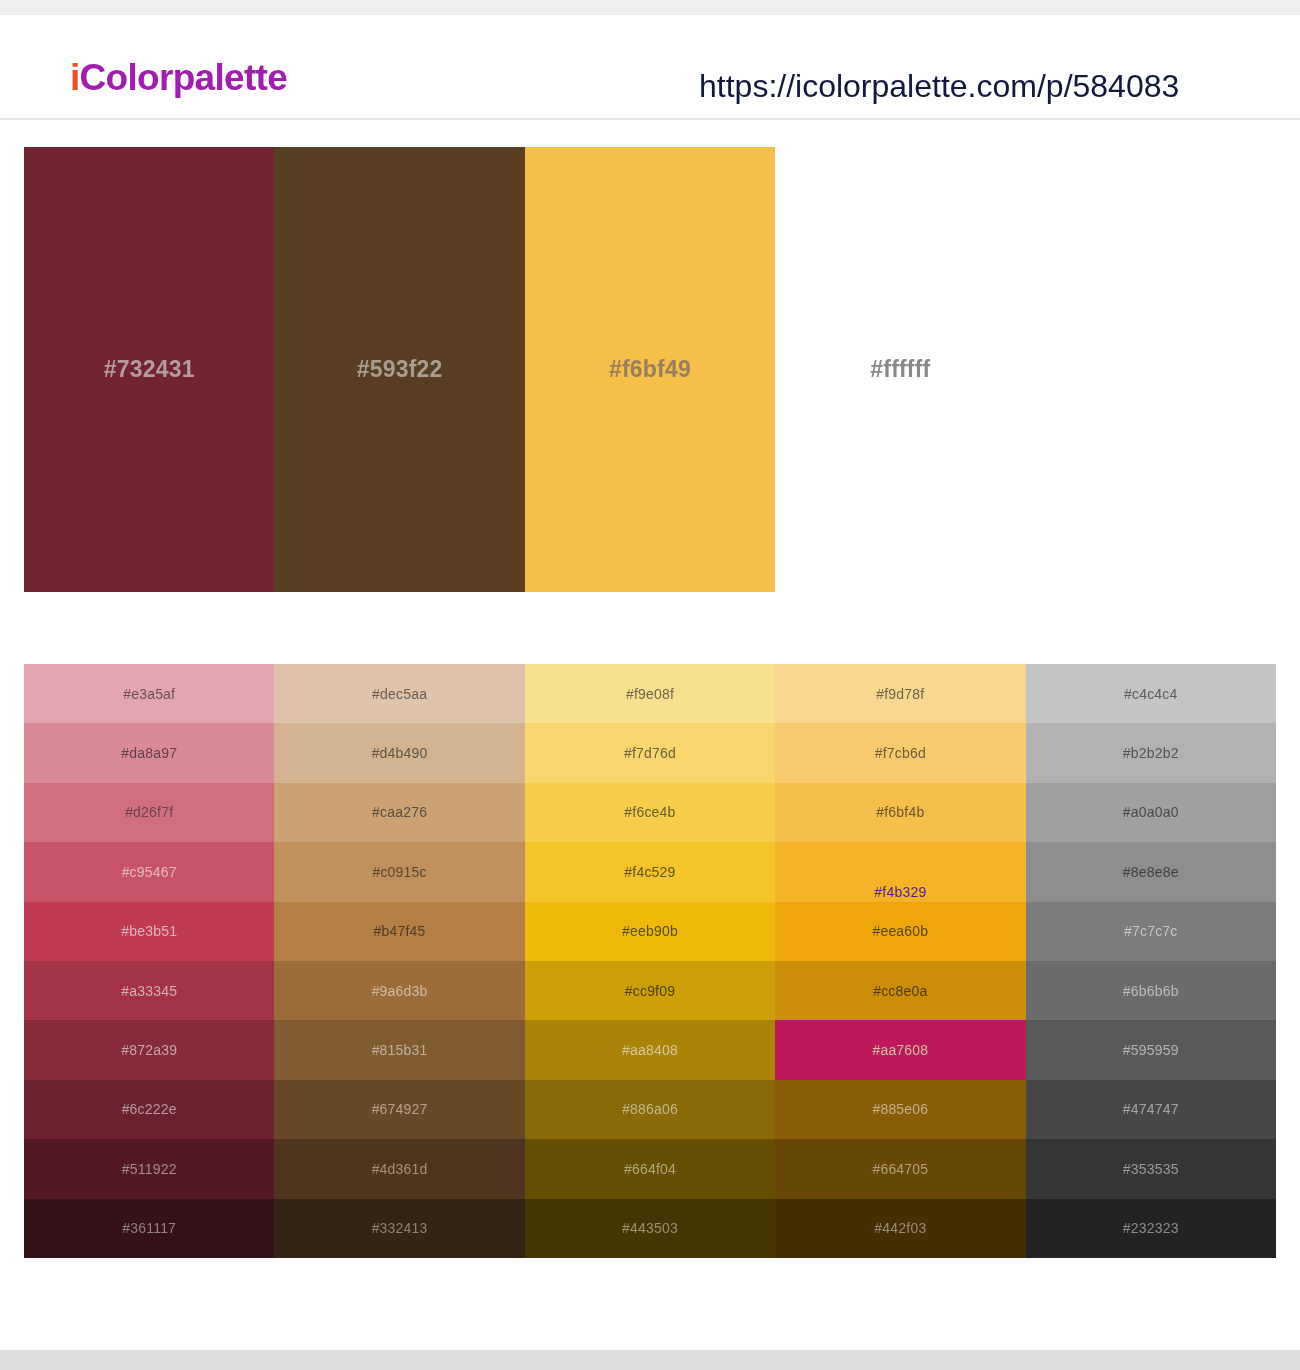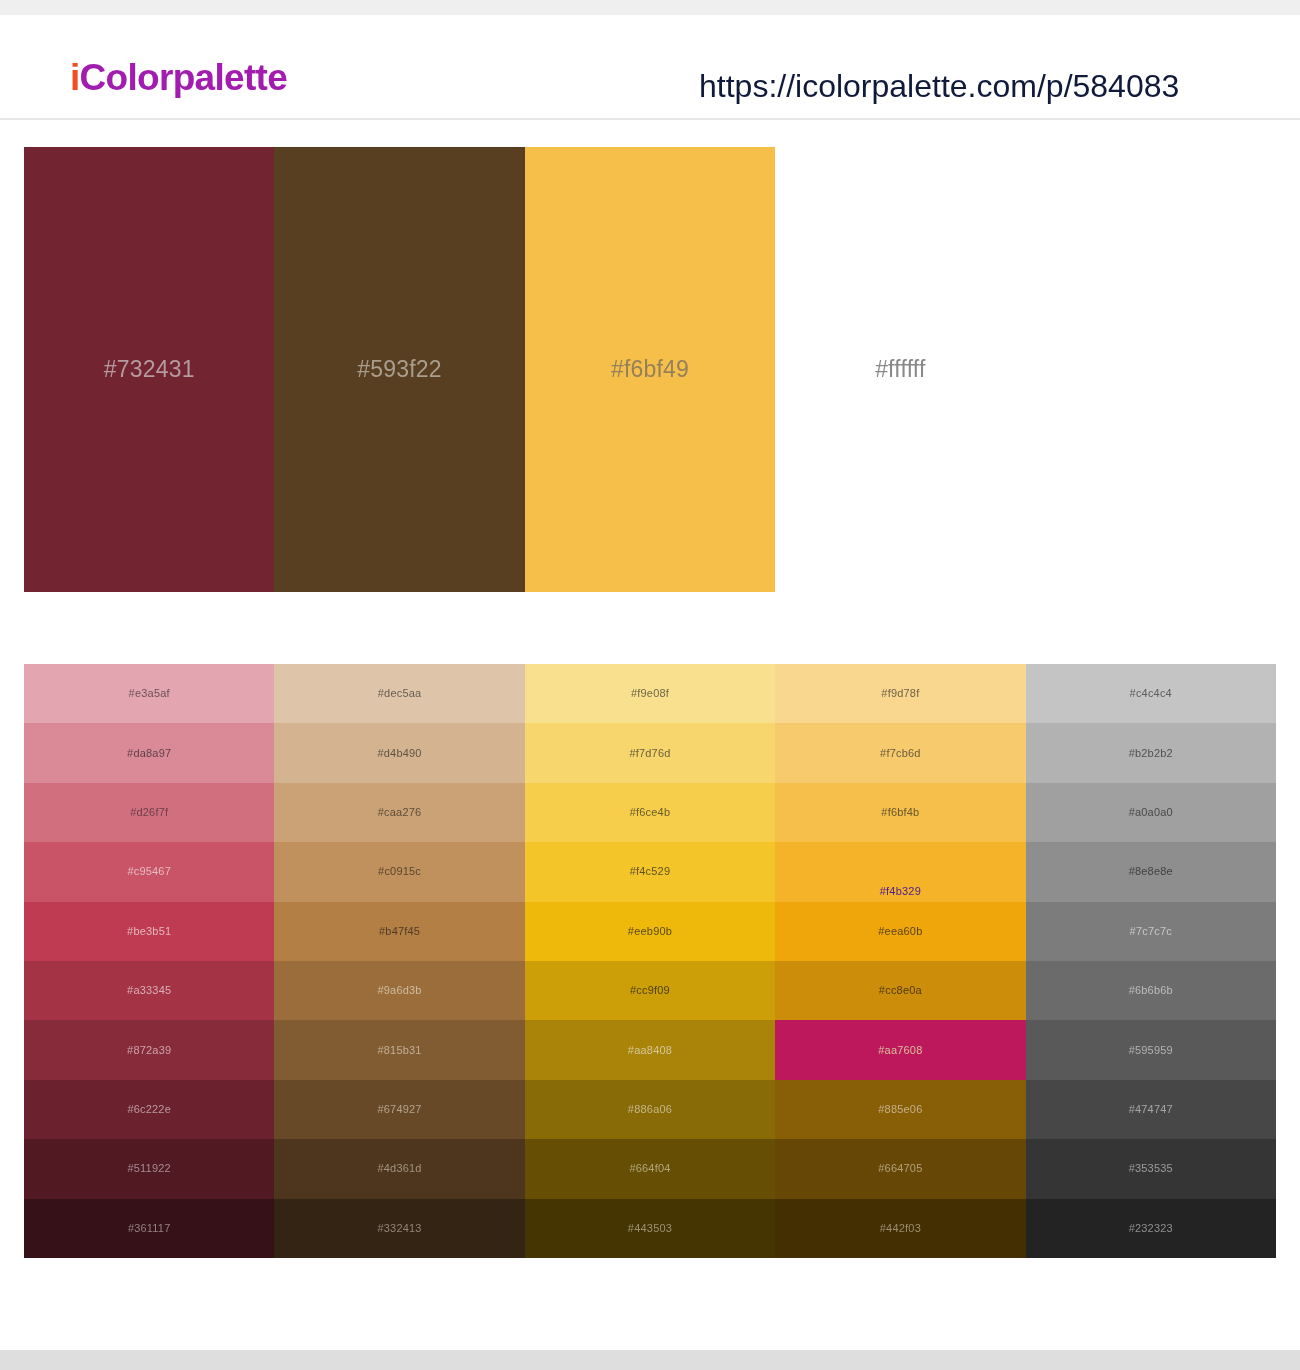--- a/index.html
+++ b/index.html
@@ -62,20 +62,21 @@
   }
 
   
   .palette-strip {
     position: absolute;
     left: 24px;
     top: 147px;
     width: 1252px;
     height: 510px;
     display: flex;
+    font-weight: bold;
   }
   .palette-cell {
     width: 250.4px;
     height: 445px;
     display: flex;
     align-items: center;
     justify-content: center;
   }
   .palette-label {
     font-size: 23px;
@@ -98,21 +99,21 @@
     display: flex;
     flex-direction: column;
   }
   .shade-cell {
     height: 59.4px;
     display: flex;
     align-items: center;
     justify-content: center;
   }
   .shade-label {
-    font-size: 11px;
+    font-size: 14px;
     line-height: 1;
     letter-spacing: 0.2px;
     white-space: nowrap;
   }
 
   
   .footer-band {
     position: absolute;
     left: 0;
     top: 1350px;

